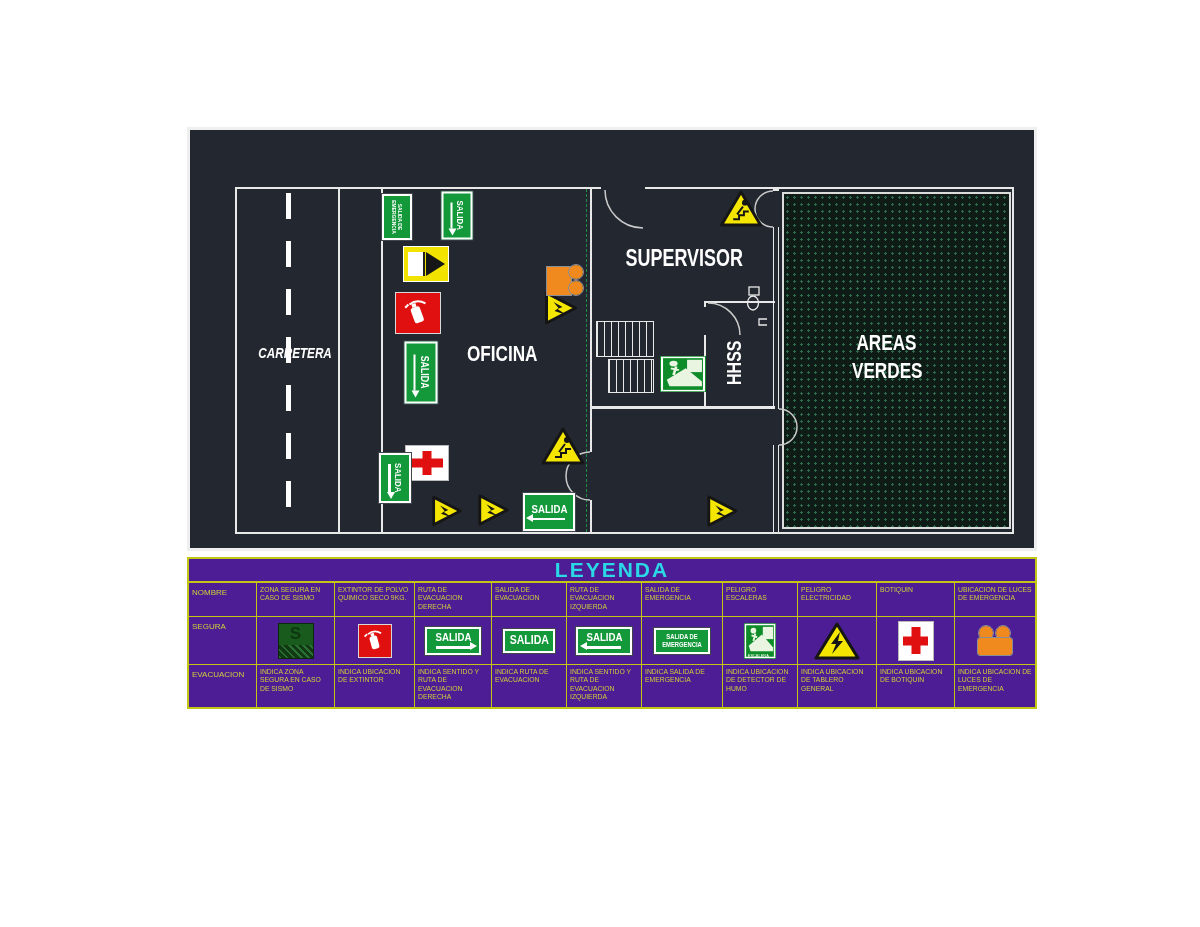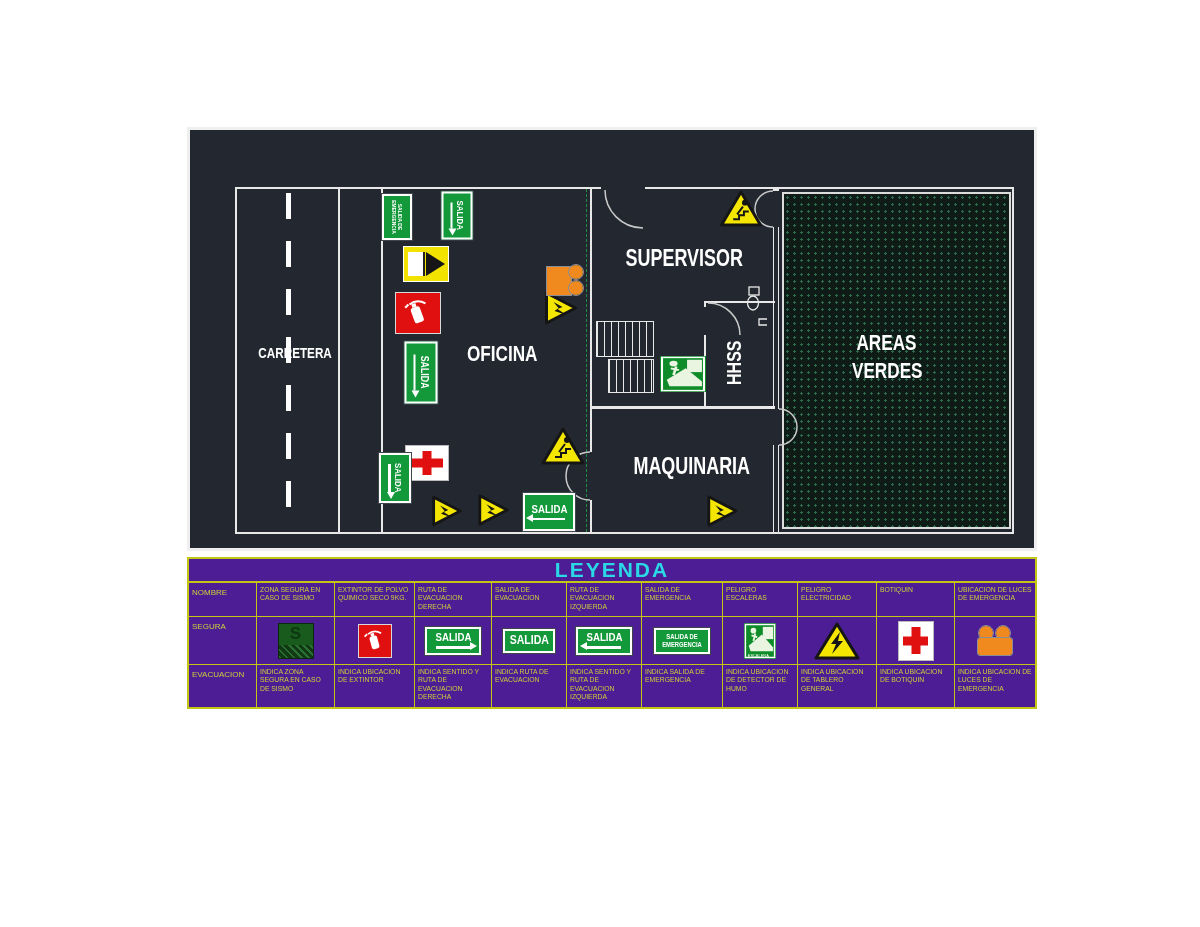--- a/index.html
+++ b/index.html
@@ -26,21 +26,21 @@
   .stairs{position:absolute;border:1px solid #e8e8e8;box-sizing:border-box;
         background:repeating-linear-gradient(90deg,#e8e8e8 0 1.5px,transparent 1.5px 7px);}
   .areas{position:absolute;left:545px;top:3px;width:229px;height:337px;
         border:2px solid #dcdcdc;box-sizing:border-box;background-color:#0f1b16;
         background-image:radial-gradient(#2c6b4c 1px,transparent 1.3px);
         background-size:7px 7px;}
   .arcs{position:absolute;left:0;top:0;}
 
   .rlabel{position:absolute;color:#fff;font-weight:bold;white-space:nowrap;text-align:center;}
   .rlabel span{display:inline-block;transform:scaleX(.78);}
-  .lab-carretera{left:0;top:155px;width:116px;font-size:15px;}
+  .lab-carretera{left:0;top:155px;width:116px;font-size:15px;font-style:italic;}
   .lab-oficina{left:185px;top:152px;width:160px;font-size:22px;}
   .lab-supervisor{left:355px;top:56px;width:185px;font-size:23px;}
   .lab-maquinaria{left:362px;top:264px;width:185px;font-size:23px;}
   .lab-hhss{left:457px;top:162px;width:80px;font-size:20px;transform:rotate(-90deg);}
   .lab-hhss span{transform:scaleX(.8);}
   .lab-areas{left:570px;top:140px;width:160px;font-size:22px;line-height:1.25;}
 
   
   .psign{position:absolute;box-sizing:border-box;}
   .vwrap{width:100%;height:100%;display:flex;align-items:center;justify-content:center;}
@@ -132,21 +132,20 @@
       <g stroke="#e8e8e8" stroke-width="1.3" fill="none">
         <rect x="512" y="98" width="10" height="8"></rect>
         <ellipse cx="516" cy="114" rx="5.5" ry="7"></ellipse>
         <path d="M530,130 h-8 v6 h8"></path>
       </g>
     </svg>
 
     <div class="rlabel lab-carretera"><span>CARRETERA</span></div>
     <div class="rlabel lab-oficina"><span>OFICINA</span></div>
     <div class="rlabel lab-supervisor"><span>SUPERVISOR</span></div>
-    <div class="rlabel lab-maquinaria"><span>MAQUINARIA</span></div>
     <div class="rlabel lab-hhss"><span>HHSS</span></div>
     <div class="rlabel lab-areas">
       <span>AREAS</span><br>
       <span>VERDES</span>
     </div>
 
     <div class="psign" style="left:144px;top:5px;width:32px;height:46px">
       <div class="vwrap">
           <div class="sg rot90" style="width:46px;height:30px;">
         <span class="st2" style="font-size:5.5px;width:42px">SALIDA DE EMERGENCIA</span>

